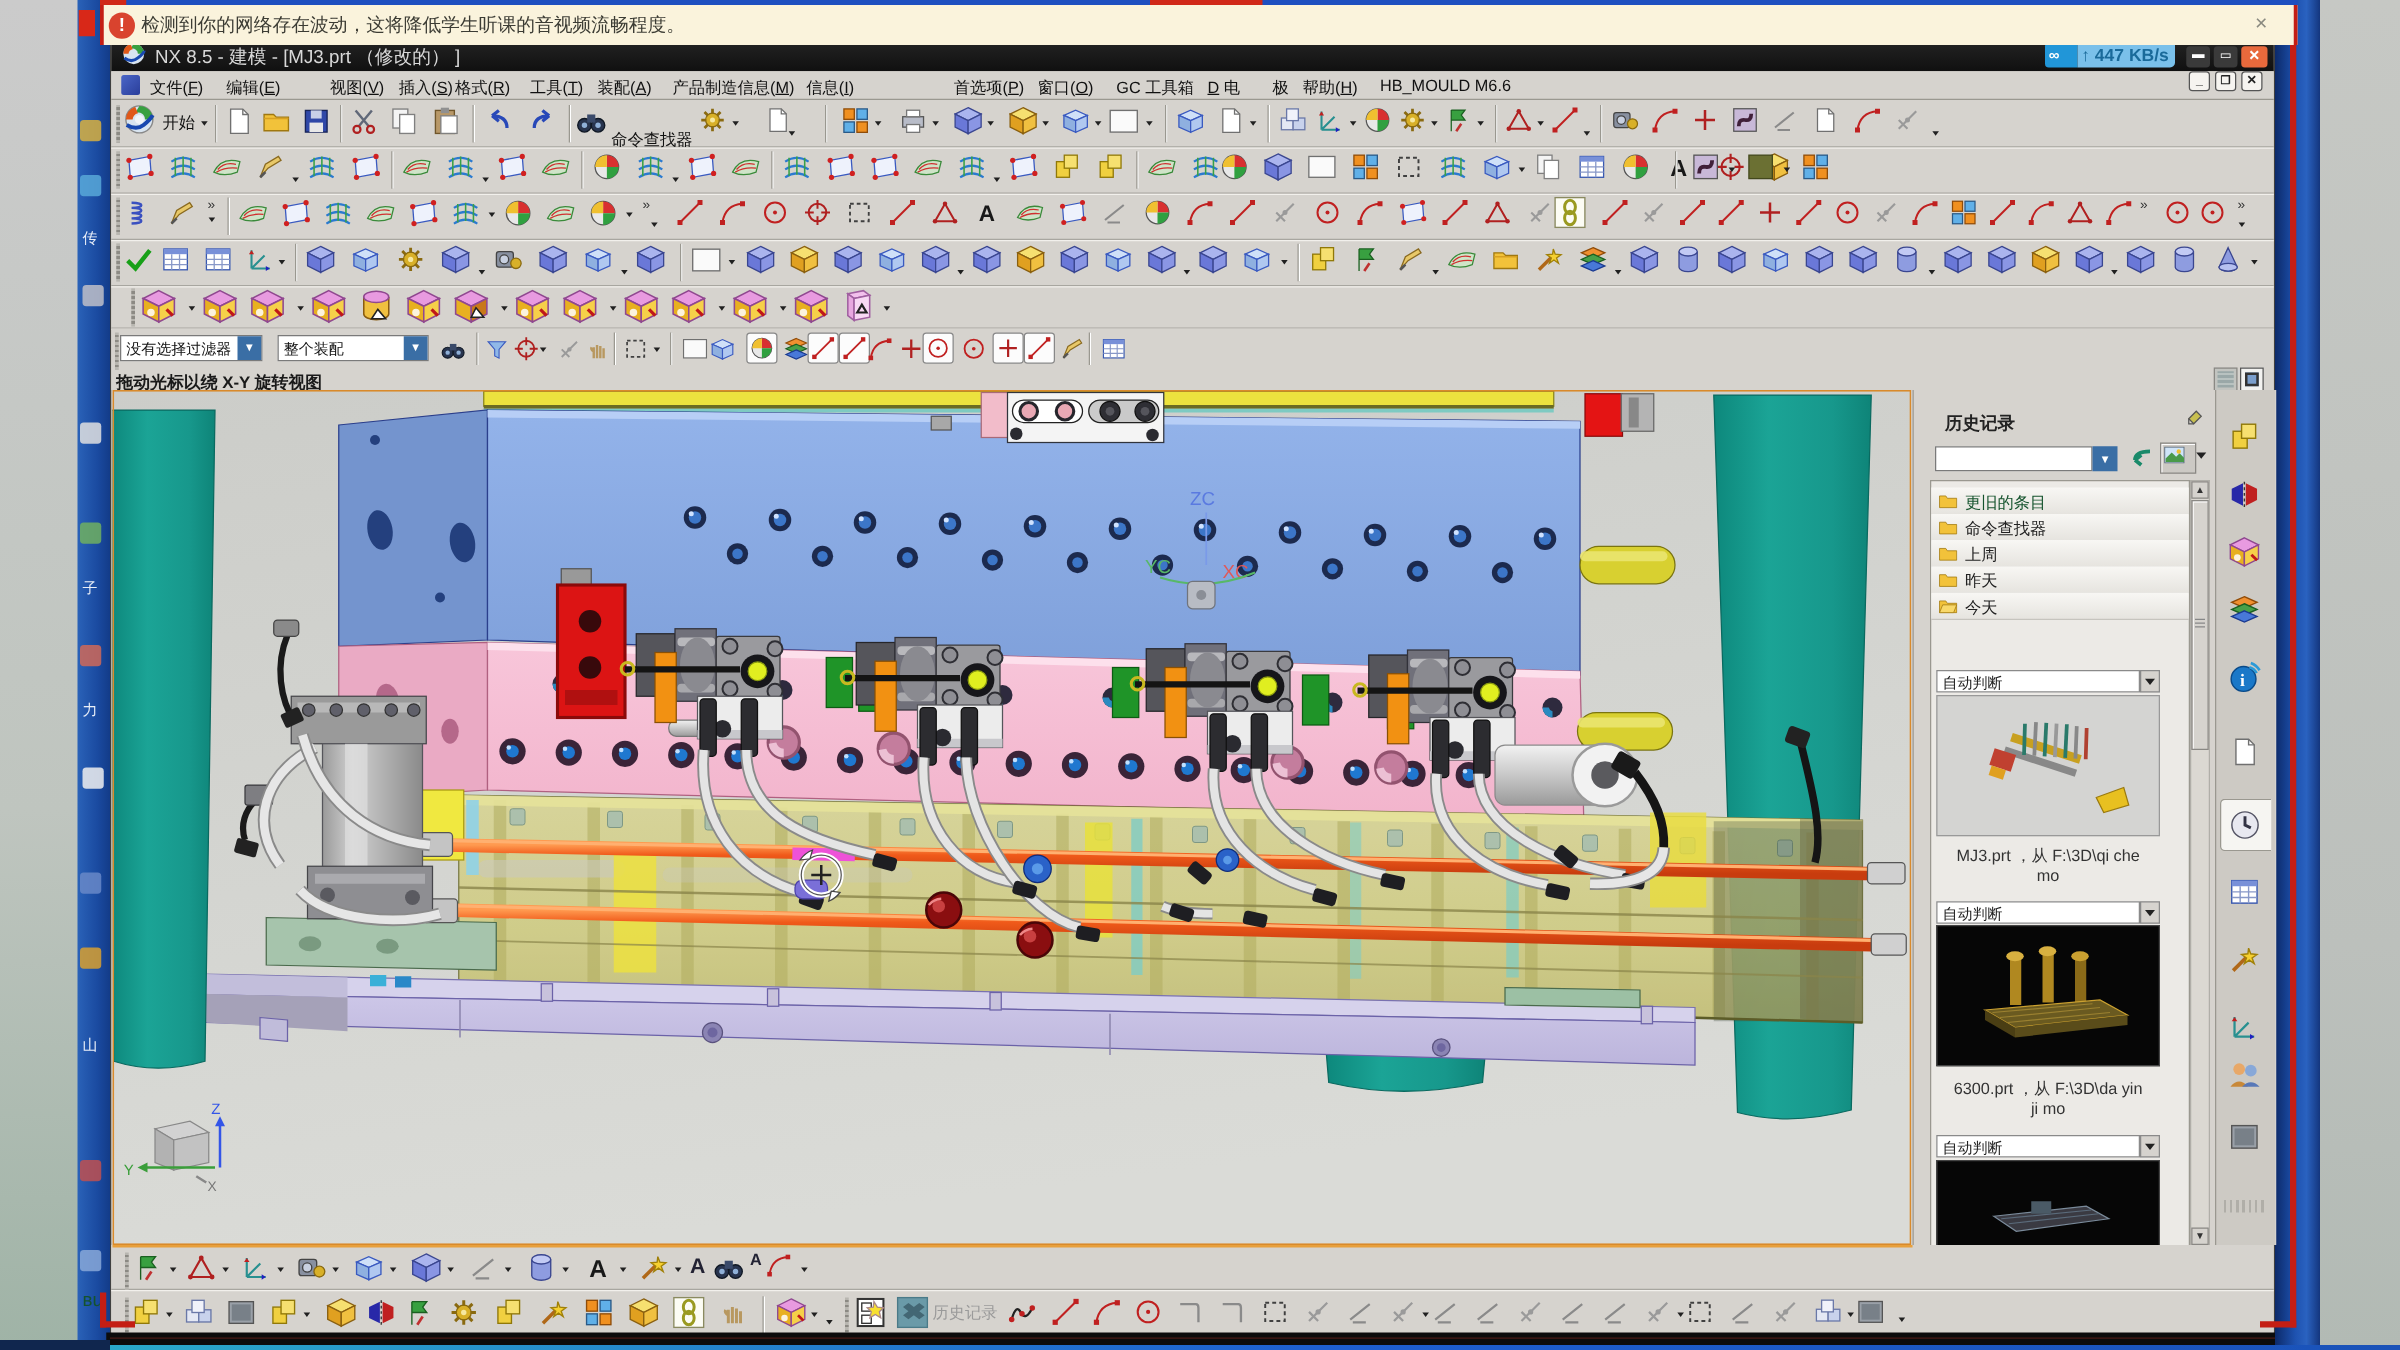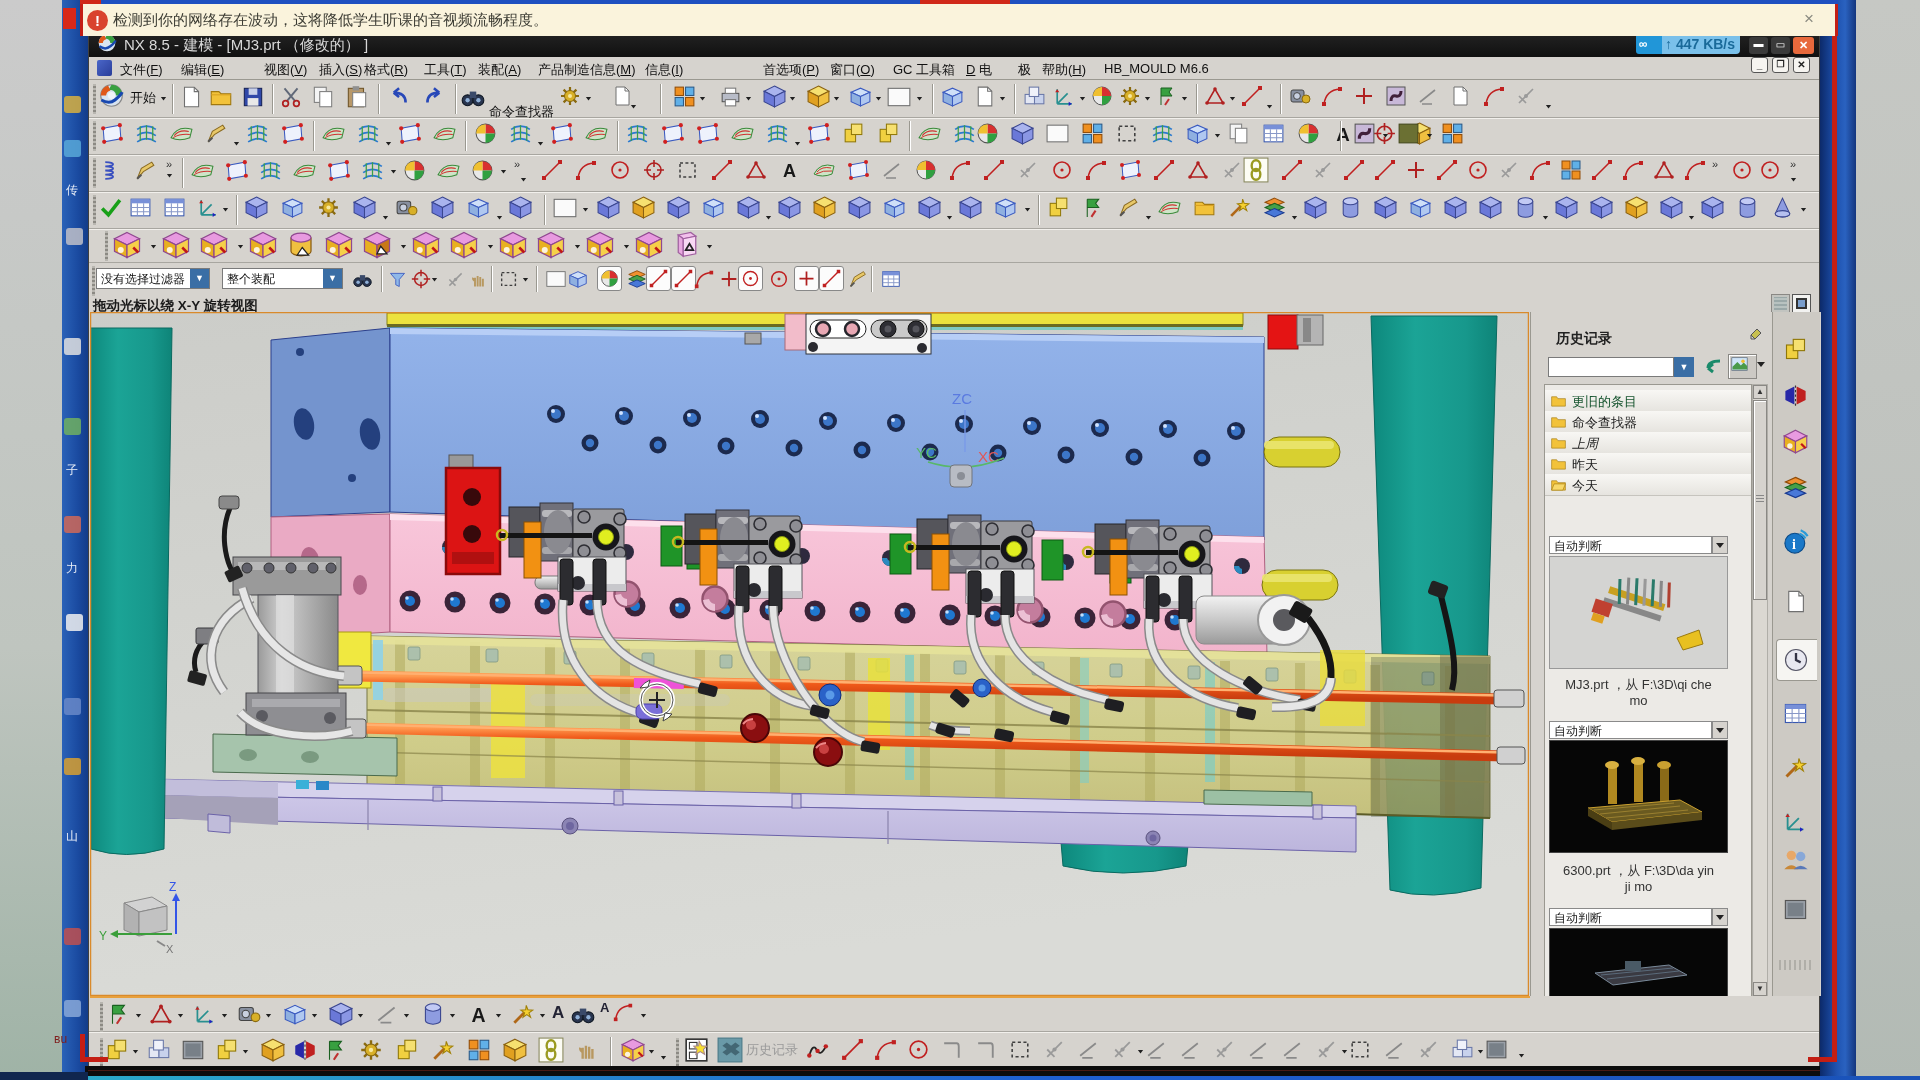--- a/index.html
+++ b/index.html
@@ -29,21 +29,21 @@
 <div class="a" style="left:64px;top:516px;width:17px;height:17px;background:#d06858;border-radius:3px;opacity:.85;"></div>
 <div class="a" style="left:66px;top:614px;width:17px;height:17px;background:#f0f0f0;border-radius:3px;opacity:.85;"></div>
 <div class="a" style="left:64px;top:698px;width:17px;height:17px;background:#6888c8;border-radius:3px;opacity:.85;"></div>
 <div class="a" style="left:64px;top:758px;width:17px;height:17px;background:#d8a030;border-radius:3px;opacity:.85;"></div>
 <div class="a" style="left:64px;top:928px;width:17px;height:17px;background:#c05050;border-radius:3px;opacity:.85;"></div>
 <div class="a" style="left:64px;top:1000px;width:17px;height:17px;background:#88a8d8;border-radius:3px;opacity:.85;"></div>
 <div class="a" style="left:66px;top:182px;font-size:12px;color:#e8eef8;">传</div>
 <div class="a" style="left:66px;top:462px;font-size:12px;color:#e8eef8;">子</div>
 <div class="a" style="left:66px;top:560px;font-size:12px;color:#e8eef8;">力</div>
 <div class="a" style="left:66px;top:828px;font-size:12px;color:#e8eef8;">山</div>
-<div class="a" style="left:54px;top:1032px;font-size:12px;color:#7f1d1d;">вu</div>
+<div class="a" style="left:66px;top:1032px;font-size:15px;color:#14532d;">вu</div>
 
 <div class="a" style="left:63px;top:8px;width:13px;height:21px;background:#d82818;"></div>
 
 <div class="a" style="left:1832px;top:2px;width:5px;height:1060px;background:#c41e14;z-index:40;"></div>
 
 <div class="a" style="left:1808px;top:1057px;width:29px;height:5px;background:#c41e14;z-index:40;"></div>
 
 <div class="a" style="left:80px;top:1057px;width:28px;height:5px;background:#c41e14;z-index:40;"></div>
 <div class="a" style="left:80px;top:1034px;width:5px;height:28px;background:#c41e14;z-index:40;"></div>
 
@@ -1848,21 +1848,21 @@
 <div class="a txt" style="left:1572px;top:393px;font-size:13px;color:#14532d;">更旧的条目</div>
 <div class="a" style="left:1545px;top:411px;width:206px;height:21px;background:linear-gradient(180deg,#f8f7f4,#e6e4df);border-bottom:1px solid #c6c4be;"></div>
 <svg class="a" style="left:1551px;top:415px" width="15" height="13" viewBox="0 0 24 20">
     <path d="M1 4 H9 L11 7 H23 V19 H1 Z" fill="#f2c23a" stroke="#a07810"></path>
   </svg>
 <div class="a txt" style="left:1572px;top:414px;font-size:13px;color:#222;">命令查找器</div>
 <div class="a" style="left:1545px;top:432px;width:206px;height:21px;background:linear-gradient(180deg,#f8f7f4,#e6e4df);border-bottom:1px solid #c6c4be;"></div>
 <svg class="a" style="left:1551px;top:436px" width="15" height="13" viewBox="0 0 24 20">
     <path d="M1 4 H9 L11 7 H23 V19 H1 Z" fill="#f2c23a" stroke="#a07810"></path>
   </svg>
-<div class="a txt" style="left:1572px;top:435px;font-size:13px;color:#222;font-style:italic;">上周</div>
+<div class="a txt" style="left:1572px;top:435px;font-size:13px;color:#222;">上周</div>
 <div class="a" style="left:1545px;top:453px;width:206px;height:21px;background:linear-gradient(180deg,#f8f7f4,#e6e4df);border-bottom:1px solid #c6c4be;"></div>
 <svg class="a" style="left:1551px;top:457px" width="15" height="13" viewBox="0 0 24 20">
     <path d="M1 4 H9 L11 7 H23 V19 H1 Z" fill="#f2c23a" stroke="#a07810"></path>
   </svg>
 <div class="a txt" style="left:1572px;top:456px;font-size:13px;color:#222;">昨天</div>
 <div class="a" style="left:1545px;top:474px;width:206px;height:21px;background:linear-gradient(180deg,#f8f7f4,#e6e4df);border-bottom:1px solid #c6c4be;"></div>
 <svg class="a" style="left:1551px;top:478px" width="15" height="13" viewBox="0 0 24 20">
     <path d="M1 4 H9 L11 7 H23 V19 H1 Z" fill="#f2c23a" stroke="#a07810"></path>
     <path d="M1 19 L5 9 H23 L19 19 Z" fill="#f8d86a" stroke="#a07810"></path>
   </svg>

